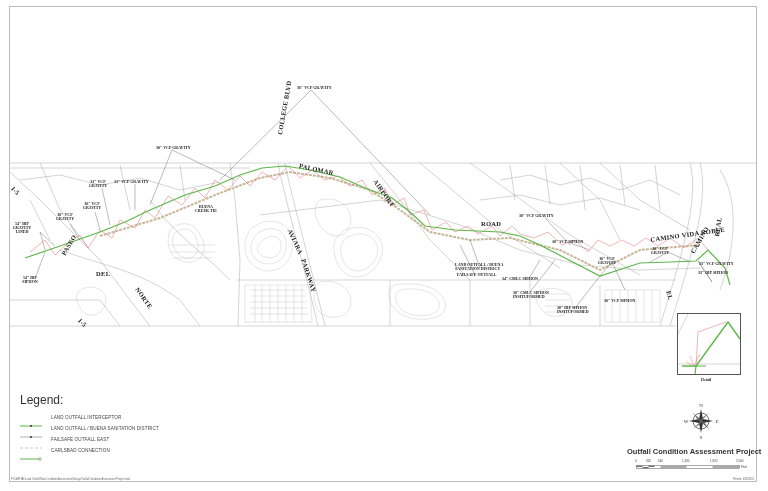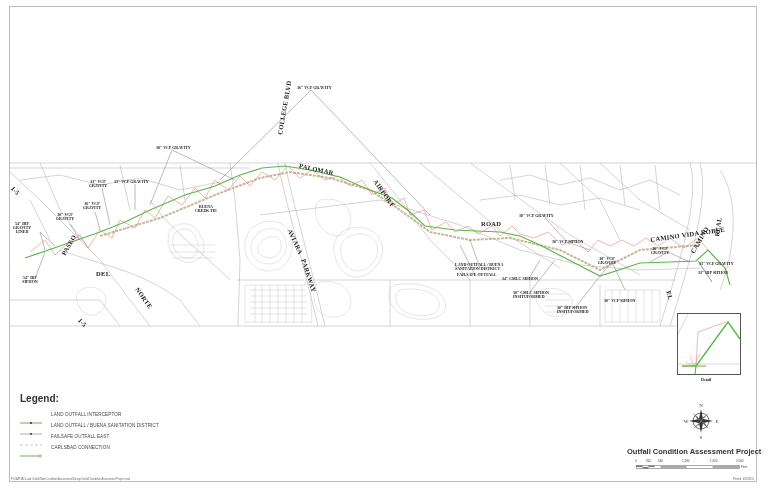--- a/index.html
+++ b/index.html
@@ -2,21 +2,21 @@
 <html><head>
   <meta charset="utf-8">
   <style>
     html, body { margin: 0; padding: 0; background: #ffffff; }
     body { width: 768px; height: 491px; position: relative; overflow: hidden; font-family: "Liberation Sans", sans-serif; }
     .frame { position: absolute; left: 9px; top: 6px; width: 748px; height: 476px; border: 1px solid #b9bdbb; box-sizing: border-box; background: #fff; }
     .map { position: absolute; left: 0; top: 0; width: 768px; height: 491px; }
     .lbl { position: absolute; font-family: "Liberation Serif", serif; font-weight: bold; font-size: 4px; color: #222; line-height: 1.05; text-align: center; white-space: nowrap; }
     .road { position: absolute; font-family: "Liberation Serif", serif; font-weight: bold; font-size: 6.5px; color: #222; white-space: nowrap; letter-spacing: 0.3px; }
     .legend { position: absolute; left: 20px; top: 393px; }
-    .legend-title { font-size: 10px; font-weight: bold; color: #333; margin-bottom: 5px; }
+    .legend-title { font-size: 12px; font-weight: normal; color: #333; margin-bottom: 5px; }
     .legend-item { display: flex; align-items: center; height: 11px; }
     .legend-swatch { width: 22px; height: 6px; position: relative; margin-right: 9px; }
     .legend-label { font-size: 4.6px; color: #444; letter-spacing: 0.1px; }
     .footer-path { position: absolute; left: 11px; top: 478px; font-size: 2.6px; color: #666; }
     .footer-date { position: absolute; left: 733px; top: 478px; font-size: 2.6px; color: #666; }
     .project-title { position: absolute; left: 627px; top: 447px; font-size: 7.5px; font-weight: bold; color: #333; white-space: nowrap; }
     .scale { position: absolute; left: 636px; top: 459px; }
     .scale-ticks span { position: absolute; font-size: 3px; color: #444; top: 0; }
     .detail-box { position: absolute; left: 677px; top: 313px; width: 64px; height: 62px; border: 1px solid #555; background: #fff; box-sizing: border-box; }
     .detail-caption { position: absolute; left: 701px; top: 377px; font-family: "Liberation Serif", serif; font-weight: bold; font-size: 4px; color: #222; }

